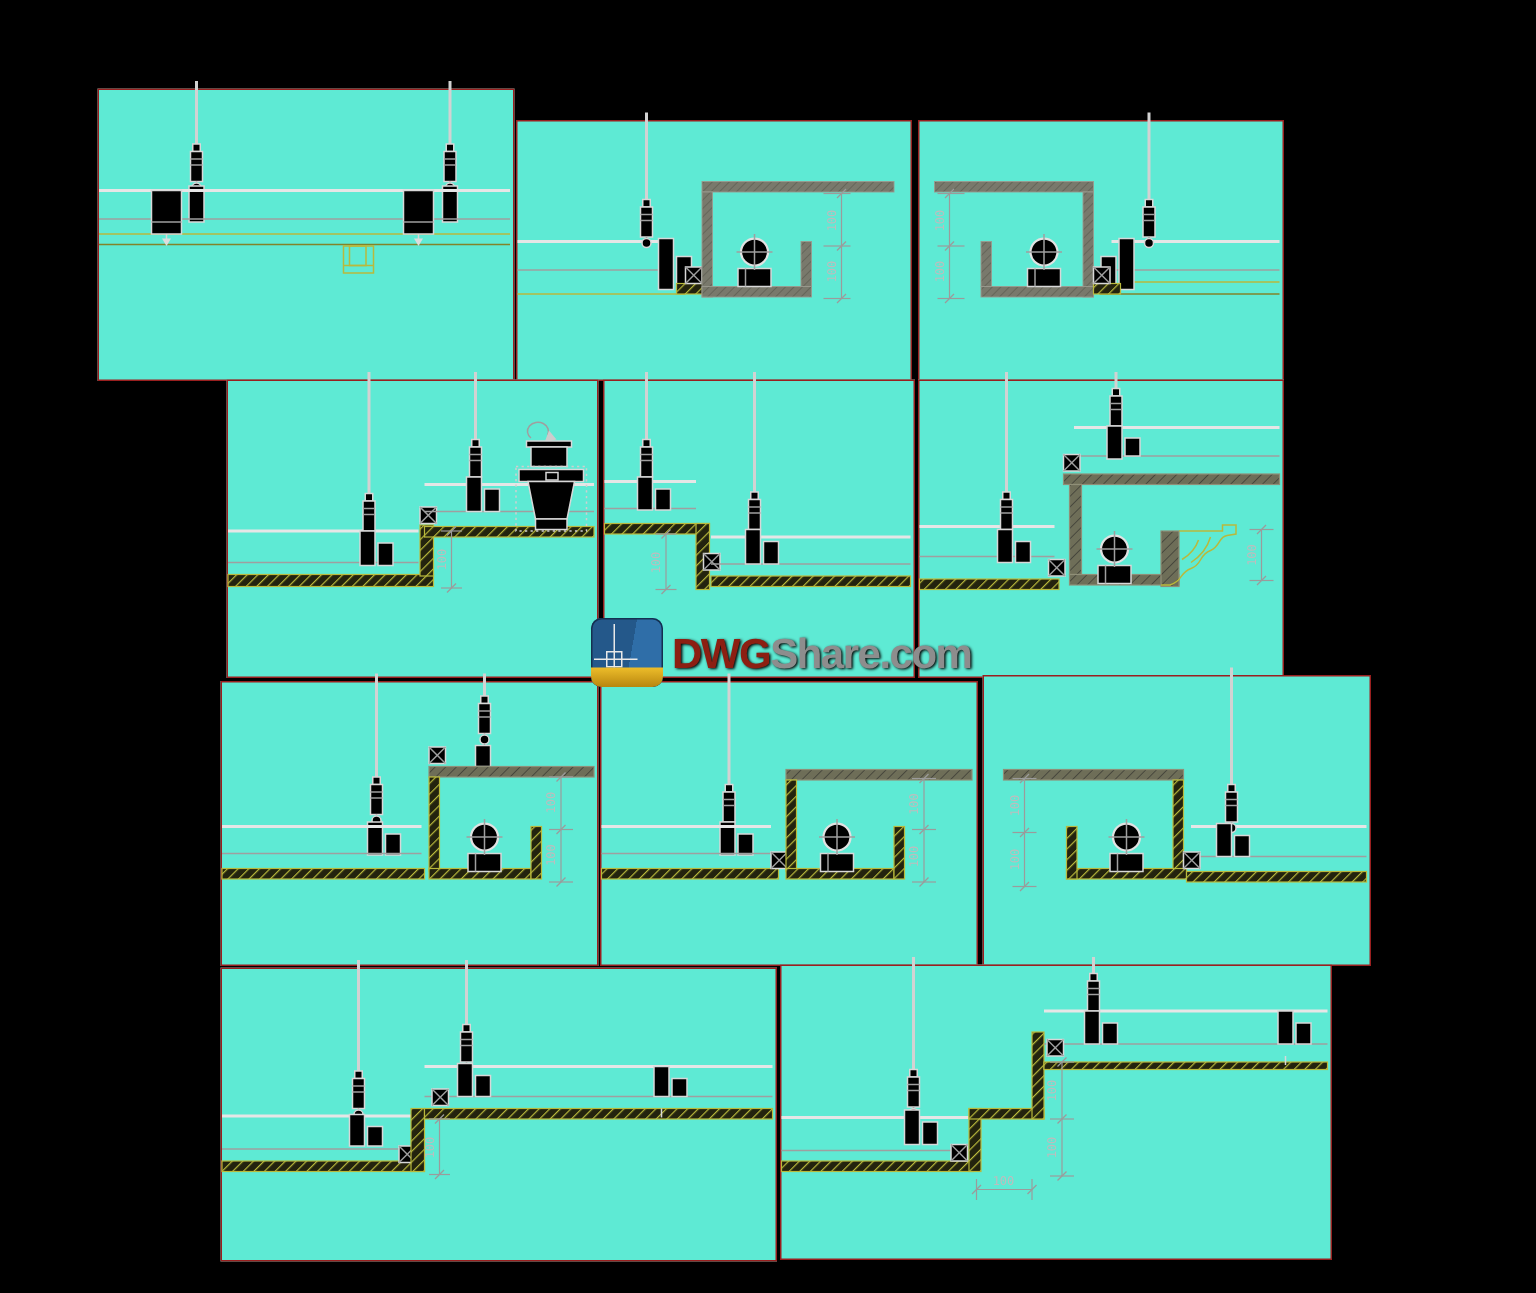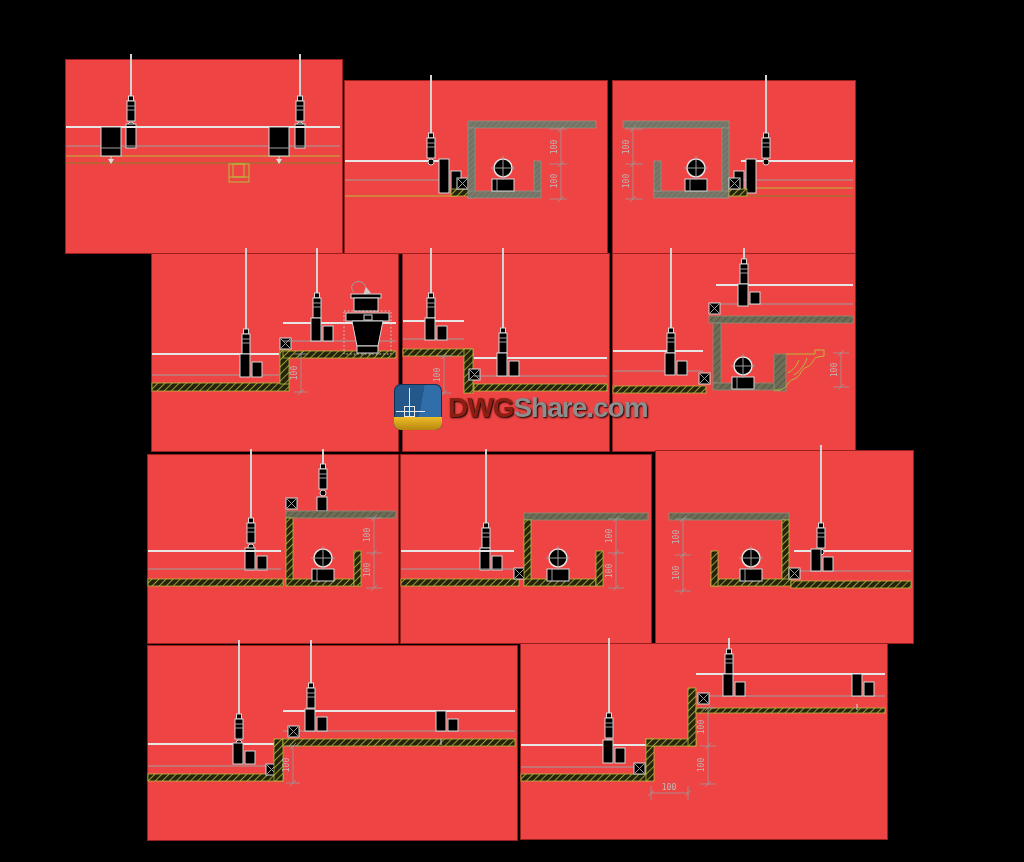--- a/index.html
+++ b/index.html
@@ -1,35 +1,35 @@
 <!DOCTYPE html>
 <html><head>
 <meta charset="utf-8">
 <style>
   html,body{margin:0;padding:0;background:#000;}
   #canvas{position:relative;width:1024px;height:862px;background:#000;overflow:hidden;
           font-family:"DejaVu Sans",sans-serif;}
-  .panel{position:absolute;border:1px solid #9a1f1f;background:#ef4444;}
+  .panel{position:absolute;border:1px solid #9a1f1f;background:#5eead4;}
   .panel svg{overflow:visible;display:block;}
   
   .lw{stroke:#e6e6e6;stroke-width:2;fill:none}
   .ln{stroke:#9f9f9f;stroke-width:1;fill:none}
   .ly{stroke:#b9b93c;stroke-width:1;fill:none}
   .lyd{stroke:#83832a;stroke-width:1;fill:none}
   .w{stroke:#d8d8d8;stroke-width:1;fill:#000}
   .w2{stroke:#e2e2e2;stroke-width:1.5;fill:#000}
   .rod{stroke:#d2d2d2;stroke-width:2;fill:none}
   .dim{stroke:#9b9b9b;stroke-width:0.8;fill:none}
   .dt{fill:#bdbdbd;font:8px "DejaVu Sans Mono",monospace}
   .hy{fill:url(#hy);stroke:#b9b93c;stroke-width:0.8}
   .hg{fill:url(#hg);stroke:#8f8f78;stroke-width:0.8}
   .hs{fill:url(#hs);stroke:#9a9a8e;stroke-width:0.6}
   .dot{stroke:#cfcfcf;stroke-width:1;fill:none;stroke-dasharray:1.5 2.2}
   
-  #wm{position:absolute;left:394px;top:384px;height:52px;z-index:20;display:flex;align-items:flex-start;}
+  #wm{position:absolute;left:394px;top:412px;height:52px;z-index:20;display:flex;align-items:flex-start;}
   #wm-logo{position:relative;width:48px;height:46px;border-radius:7px;overflow:hidden;
            background:linear-gradient(100deg,#24588a 0 55%,#2f6ea8 55%);box-shadow:0 0 0 1px #143050 inset;}
   #wm-logo .ybar{position:absolute;left:0;right:0;bottom:0;height:13px;
            background:linear-gradient(#edbd2a,#b8860f);}
   #wm-logo .ch-v{position:absolute;left:15px;top:4px;width:1px;height:29px;background:#e8e8e8;}
   #wm-logo .ch-h{position:absolute;left:2px;top:27px;width:29px;height:1px;background:#e8e8e8;}
   #wm-logo .ch-b{position:absolute;left:10px;top:22px;width:9px;height:9px;border:1px solid #e8e8e8;}
   #wm-text{margin-left:6px;margin-top:10px;font:bold 28px/1 "Liberation Sans",sans-serif;
            letter-spacing:-1px;white-space:nowrap;text-shadow:1px 1px 2px #000;}
   .wm-dwg{color:#8c1f12;}

